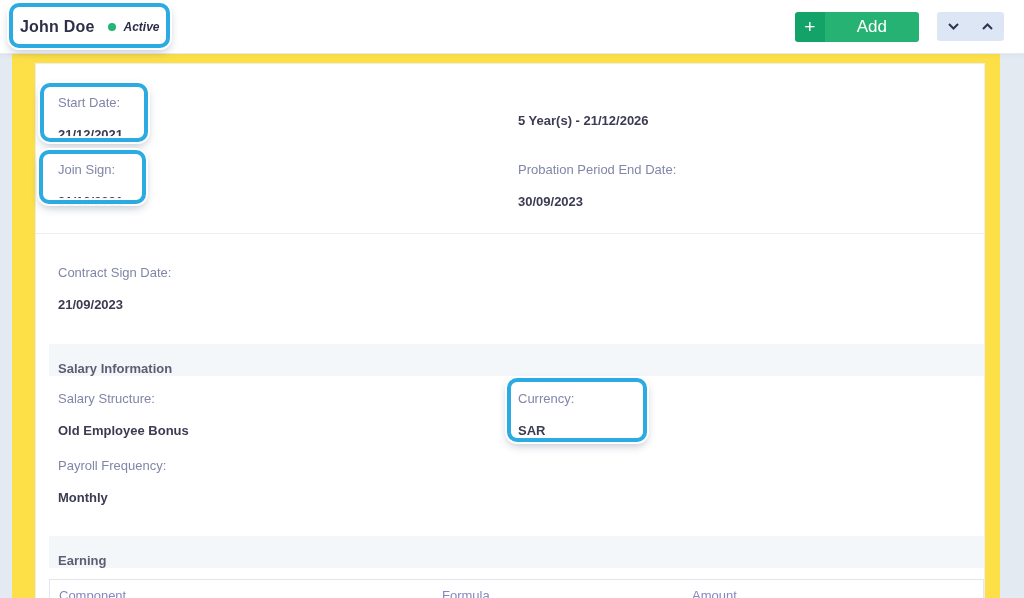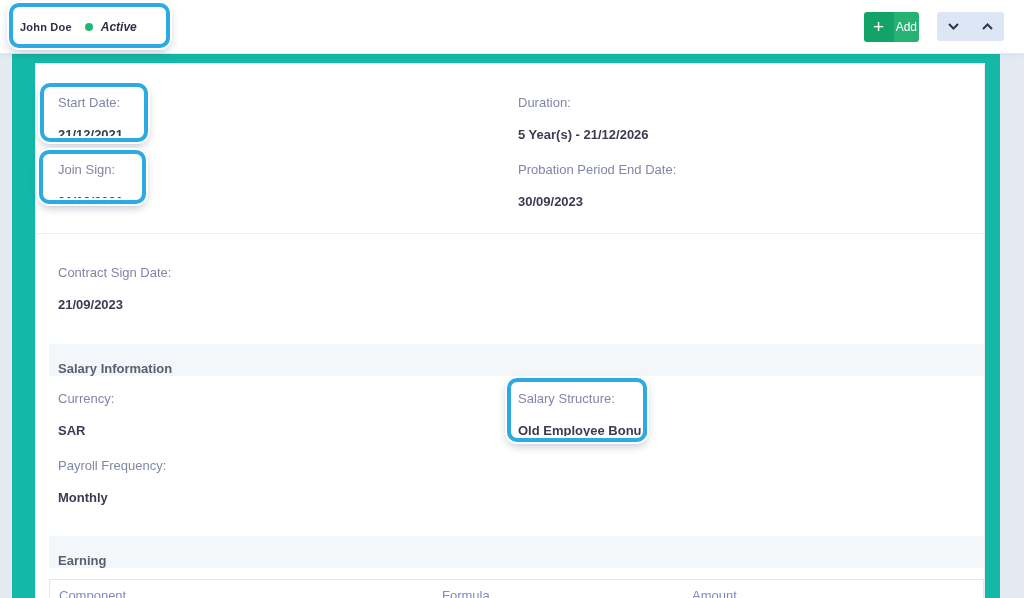--- a/index.html
+++ b/index.html
@@ -5,41 +5,41 @@
   * { margin:0; padding:0; box-sizing:border-box; }
   html,body { width:1024px; height:598px; overflow:hidden;
     font-family:"Liberation Sans", sans-serif; background:#e3eaf2; }
   .page { position:relative; width:1024px; height:598px; }
 
   
   .header { position:absolute; left:0; top:0; width:1024px; height:53px;
     background:#ffffff; display:flex; align-items:center;
     padding:0 20px; z-index:10;
     box-shadow:0 1px 0 #e7eaf0, 0 2px 5px rgba(40,60,90,.05); }
-  .title { font-size:11px; font-weight:bold; color:#2e2e49; letter-spacing:.2px; }
+  .title { font-size:16px; font-weight:bold; color:#2e2e49; letter-spacing:.2px; }
   .status-wrap { display:flex; align-items:center; margin-left:13px; }
   .status-dot { width:8px; height:8px; border-radius:50%; background:#23b574; }
   .status-text { margin-left:8px; font-size:12px; font-weight:bold; color:#2e2e49;font-style:italic; }
   .header-spacer { flex:1; }
   .add-btn { display:flex; height:30px; border-radius:3px; overflow:hidden;
     cursor:pointer; border:none; padding:0; background:none; }
   .add-btn .plus-seg { width:30px; background:#13a268; color:#ffffff;
     display:flex; align-items:center; justify-content:center;
     font-size:19px; font-weight:400; line-height:1; }
-  .add-btn .label-seg { background:#25b272; color:#ffffff; font-size:12px;
-    display:flex; align-items:center; padding:0 2px; }
+  .add-btn .label-seg { background:#25b272; color:#ffffff; font-size:17px;
+    display:flex; align-items:center; padding:0 32px; }
   .collapse-group { display:flex; margin-left:18px; height:29px; width:67px;
     background:#dce6f5; border-radius:3px; overflow:hidden; }
   .collapse-group .chev-btn { flex:1; display:flex; align-items:center;
     justify-content:center; cursor:pointer; background:none; border:none; }
   .chev-btn svg { display:block; }
 
   
   .content { position:absolute; left:12px; top:53px; width:988px; height:545px;
-    background:#14b8a6; }
+    background:#fde047; }
   .panel { position:absolute; left:23px; top:10px; width:950px; height:600px;
     background:#ffffff; border:1px solid #ebedf2; }
 
   .sec-dates { padding:32px 0 0 22px; height:170px; border-bottom:1px solid #ebedf2; }
   .grid-2 { display:grid; grid-template-columns:460px 1fr; column-gap:0; row-gap:21px; }
   .field { }
   .field .lbl { font-size:13px; color:#8186a8; line-height:14px; }
   .field .val { margin-top:17px; font-size:13px; font-weight:bold; color:#3b3b52; line-height:15px; }
 
   .sec-salary { padding:32px 0 0 0; }
@@ -106,21 +106,20 @@
   <div class="content">
     <div class="panel">
 
       <div class="sec-dates">
         <div class="grid-2">
           <div class="field">
             <div class="lbl">Start Date:</div>
             <div class="val">21/12/2021</div>
           </div>
           <div class="field">
-            <div class="lbl">Duration:</div>
             <div class="val">5 Year(s) - 21/12/2026</div>
           </div>
           <div class="field">
             <div class="lbl">Join Sign:</div>
             <div class="val">31/12/2021</div>
           </div>
           <div class="field">
             <div class="lbl">Probation Period End Date:</div>
             <div class="val">30/09/2023</div>
           </div>
@@ -135,26 +134,26 @@
           </div>
         </div>
 
         <div class="bar bar-salary">
           <span>Salary Information</span>
         </div>
 
         <div class="inner-pad">
           <div class="grid-2 grid-salary">
             <div class="field">
+              <div class="lbl">Salary Structure:</div>
+              <div class="val">Old Employee Bonus</div>
+            </div>
+            <div class="field">
               <div class="lbl">Currency:</div>
               <div class="val">SAR</div>
-            </div>
-            <div class="field">
-              <div class="lbl">Salary Structure:</div>
-              <div class="val">Old Employee Bonus</div>
             </div>
             <div class="field">
               <div class="lbl">Payroll Frequency:</div>
               <div class="val">Monthly</div>
             </div>
             <div></div>
           </div>
         </div>
 
         <div class="bar bar-earning">

